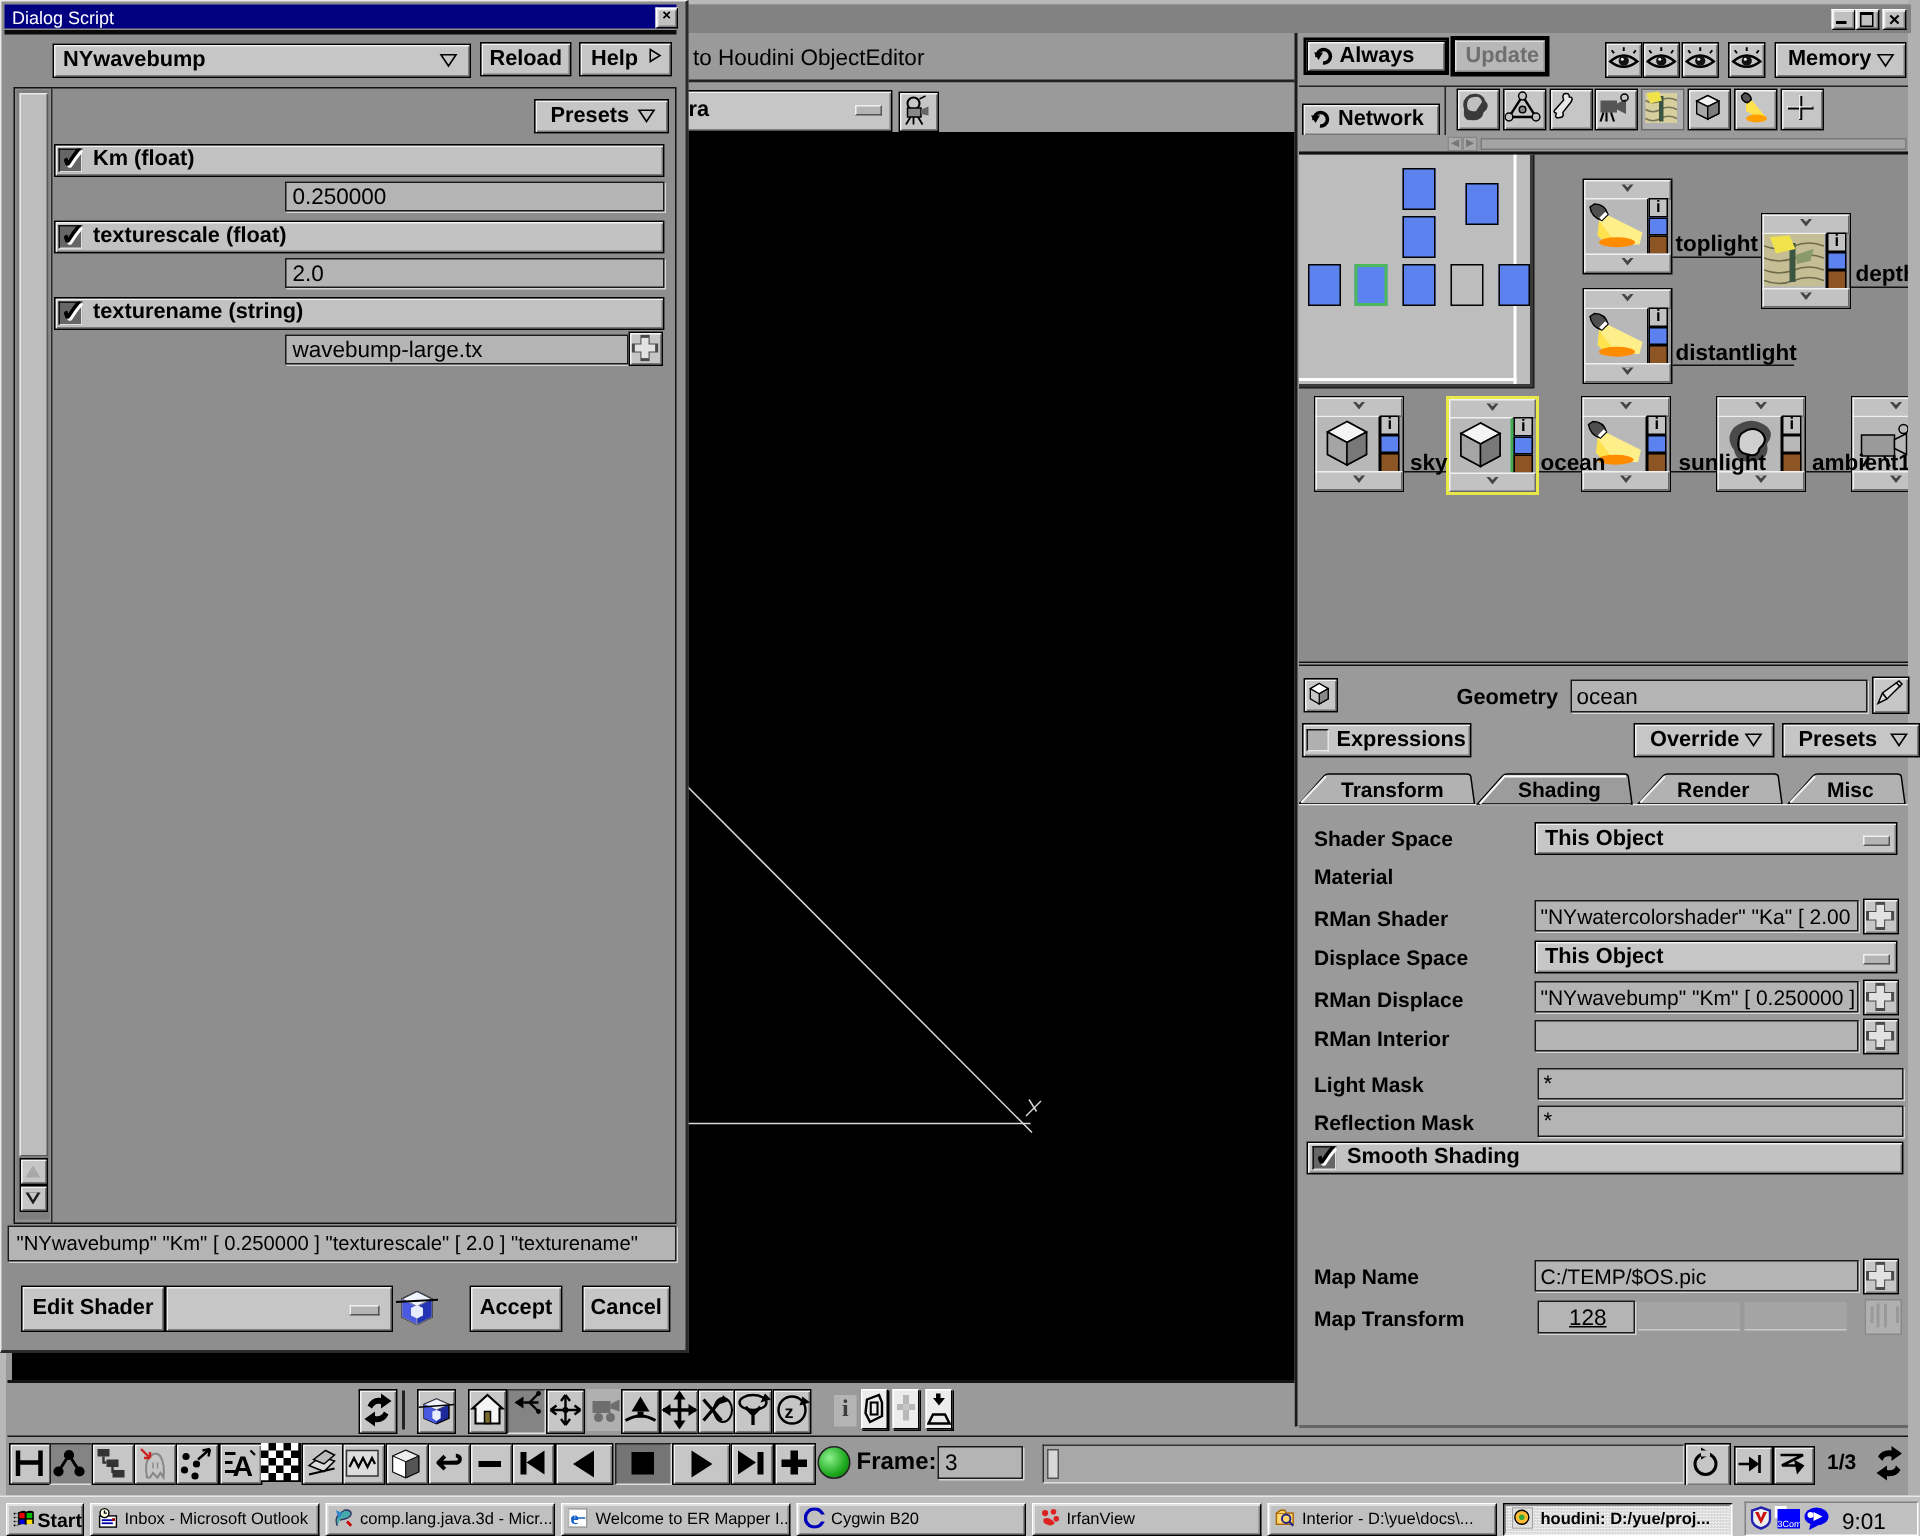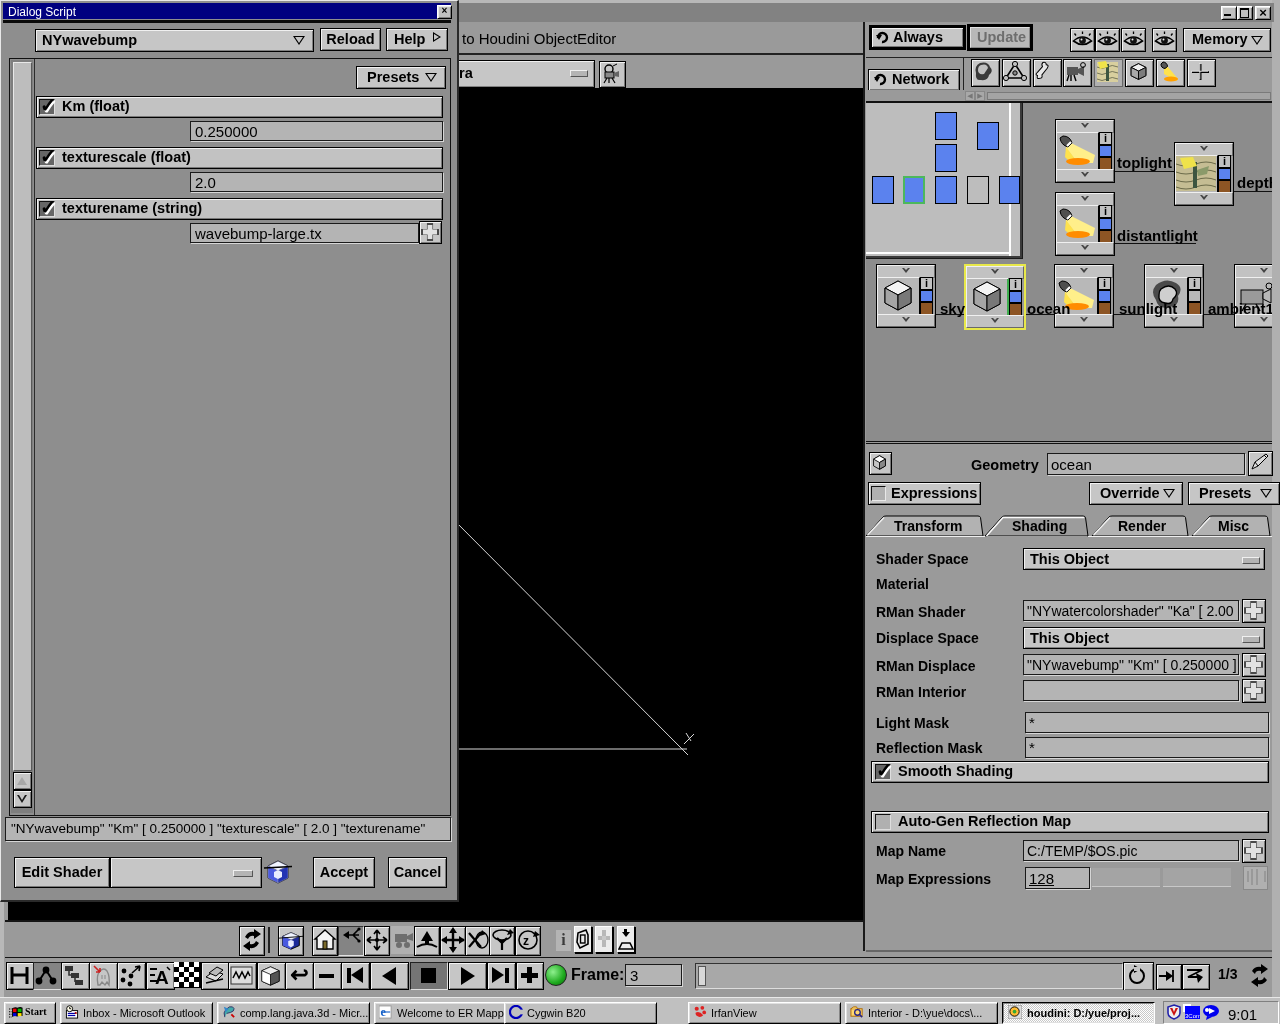--- a/index.html
+++ b/index.html
@@ -462,32 +462,28 @@
       <div class="ab hf" style="left:159px;top:293px;width:242px;height:19px;">
           <span class="txt" style="position:absolute;left:3px;top:1px;">*</span>
         </div>
 
       <div class="ab hr" style="left:5px;top:317px;width:396px;height:20px;background:#c2c2c2;">
         <div class="ab" style="left:3px;top:2px;width:14px;height:14px;background:#666;border:1px solid #111;border-bottom-color:#ddd;border-right-color:#ddd;">
           <span style="position:absolute;left:0px;top:-7px;color:#000;font-weight:bold;font-size:20px;text-shadow:1.5px 1.5px 0 #fff;">✓</span>
           </div>
         <span class="lbl" style="position:absolute;left:26px;top:1px;">Smooth Shading</span>
       </div>
-      <div class="ab hr" style="left:5px;top:367px;width:396px;height:20px;background:#c2c2c2;">
-        <div class="ab" style="left:3px;top:2px;width:14px;height:14px;background:#b0b0b0;border:1px solid #111;border-bottom-color:#ddd;border-right-color:#ddd;"></div>
-        <span class="lbl" style="position:absolute;left:26px;top:1px;">Auto-Gen Reflection Map</span>
-      </div>
       <div class="plab" style="top:399px;">Map Name</div>
       <div class="ab hf ptxt" style="top:396px;">
           <span class="txt" style="position:absolute;left:3px;top:2px;">C:/TEMP/$OS.pic</span>
         </div>
       <div class="plus" style="top:395px;"></div>
-      <div class="plab" style="top:427px;">Map Expressions</div>
+      <div class="plab" style="top:427px;">Map Transform</div>
       <div class="ab hf" style="left:159px;top:423px;width:63px;height:20px;">
-          <span class="txt" style="position:absolute;left:3px;top:2px;text-decoration:underline;">128</span>
+          <span class="txt" style="position:absolute;left:20px;top:2px;text-decoration:underline;">128</span>
         </div>
       <div class="ab" style="left:226px;top:424px;width:68px;height:18px;background:#a4a4a4;border-bottom:1px solid #c8c8c8;"></div>
       <div class="ab" style="left:297px;top:424px;width:68px;height:18px;background:#a4a4a4;border-bottom:1px solid #c8c8c8;"></div>
       <div class="ab" style="left:377px;top:422px;width:23px;height:22px;background:#b0b0b0;border:1px solid #888;">
         <span style="position:absolute;left:3px;top:4px;width:15px;height:11px;border-left:2px solid #999;border-right:2px solid #999;"></span>
         <span style="position:absolute;left:7px;top:2px;width:2px;height:16px;background:#999;"></span>
         <span style="position:absolute;left:12px;top:2px;width:2px;height:16px;background:#999;"></span>
       </div>
 
       <div class="ab" style="left:0;top:506px;width:406px;height:2px;background:#666;"></div>
@@ -827,21 +823,21 @@
 
     <div class="tkb" style="left:4px;width:50px;">
       <svg class="ic" width="16" height="15" viewBox="0 0 16 15" style="top:3px;">
         <path d="M0 3 H3 M0 6 H3 M0 9 H3 M0 12 H3" stroke="#000" stroke-width="1.2" stroke-dasharray="1.5 1"></path>
         <path d="M3.5 2 Q8 0 9.5 1.5 Q13 0 15.5 1.5 L15.5 11 Q12 10 9.5 11.5 Q6.5 10 3.5 12 Z" fill="#000"></path>
         <rect x="4.5" y="2.5" width="4" height="4" fill="#e00"></rect>
           <rect x="10" y="2.5" width="4.3" height="4" fill="#0b0"></rect>
         <rect x="4.5" y="7.6" width="4" height="3.4" fill="#00d"></rect>
           <rect x="10" y="7.6" width="4.3" height="3.4" fill="#fd0"></rect>
       </svg>
-      <span class="tx" style="left:20px;top:3px;font-weight:bold;font-size:10px;font-family:Liberation Serif, serif;">Start</span>
+      <span class="tx" style="left:20px;top:3px;font-weight:bold;font-size:13px;">Start</span>
     </div>
 
     <div class="tkb" style="left:60px;width:151px;">
       <svg class="ic" width="15" height="15" viewBox="0 0 15 15">
           <rect x="1.5" y="6" width="12" height="8" fill="#fff" stroke="#000"></rect>
           <circle cx="5" cy="4" r="3.2" fill="#fffde8" stroke="#000"></circle>
           <path d="M5 2.2 V4 H6.6" stroke="#000" fill="none"></path>
           <rect x="3" y="8.4" width="8" height="1.3" fill="#00a"></rect>
           <rect x="3" y="10.6" width="8" height="1.3" fill="#00a"></rect>
           <rect x="10.5" y="7.6" width="2" height="2" fill="#a00"></rect>
@@ -857,21 +853,21 @@
       <span class="tx">comp.lang.java.3d - Micr...</span>
     </div>
     <div class="tkb" style="left:374px;width:151px;">
       <svg class="ic" width="15" height="15" viewBox="0 0 15 15">
           <rect x="0" y="1" width="13" height="13" fill="#fff" stroke="#999"></rect>
           <text x="1.5" y="12" font-size="13" font-weight="bold" fill="#1560c8" font-family="Liberation Serif">e</text>
           <path d="M2 7.5 H12" stroke="#1560c8" stroke-width="1.2"></path>
         </svg>
       <span class="tx">Welcome to ER Mapper I...</span>
     </div>
-    <div class="tkb" style="left:504px;width:151px;text-align:center;">
+    <div class="tkb" style="left:531px;width:151px;text-align:center;">
       <svg class="ic" width="15" height="15" viewBox="0 0 15 15">
           <circle cx="7.5" cy="7.5" r="6.5" fill="none" stroke="#00b" stroke-width="2.4"></circle>
           <rect x="8" y="5" width="7" height="5" fill="#c0c0c0"></rect>
         </svg>
       <span class="tx">Cygwin B20</span>
     </div>
     <div class="tkb" style="left:688px;width:151px;">
       <svg class="ic" width="15" height="15" viewBox="0 0 15 15">
           <circle cx="4" cy="4" r="2.2" fill="#d22"></circle>
           <circle cx="10" cy="3" r="2" fill="#d22"></circle>

